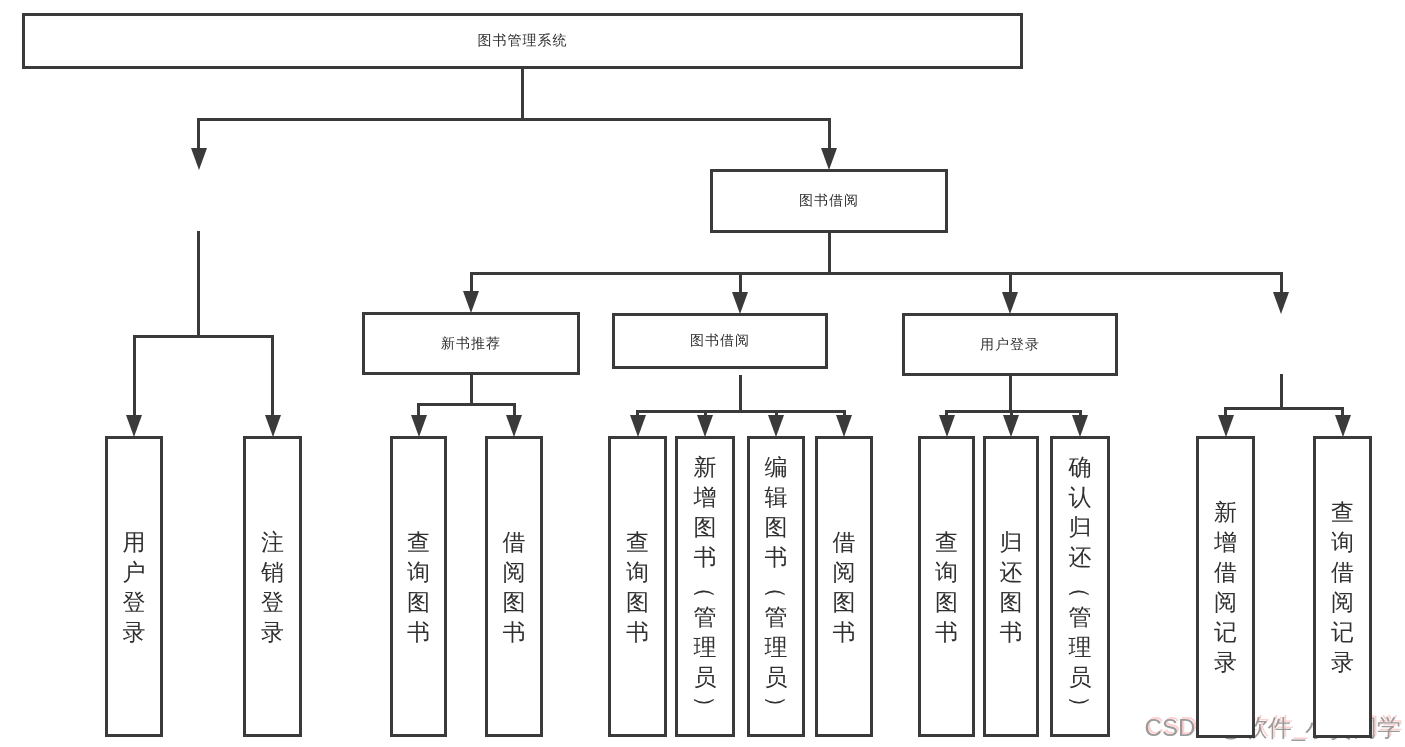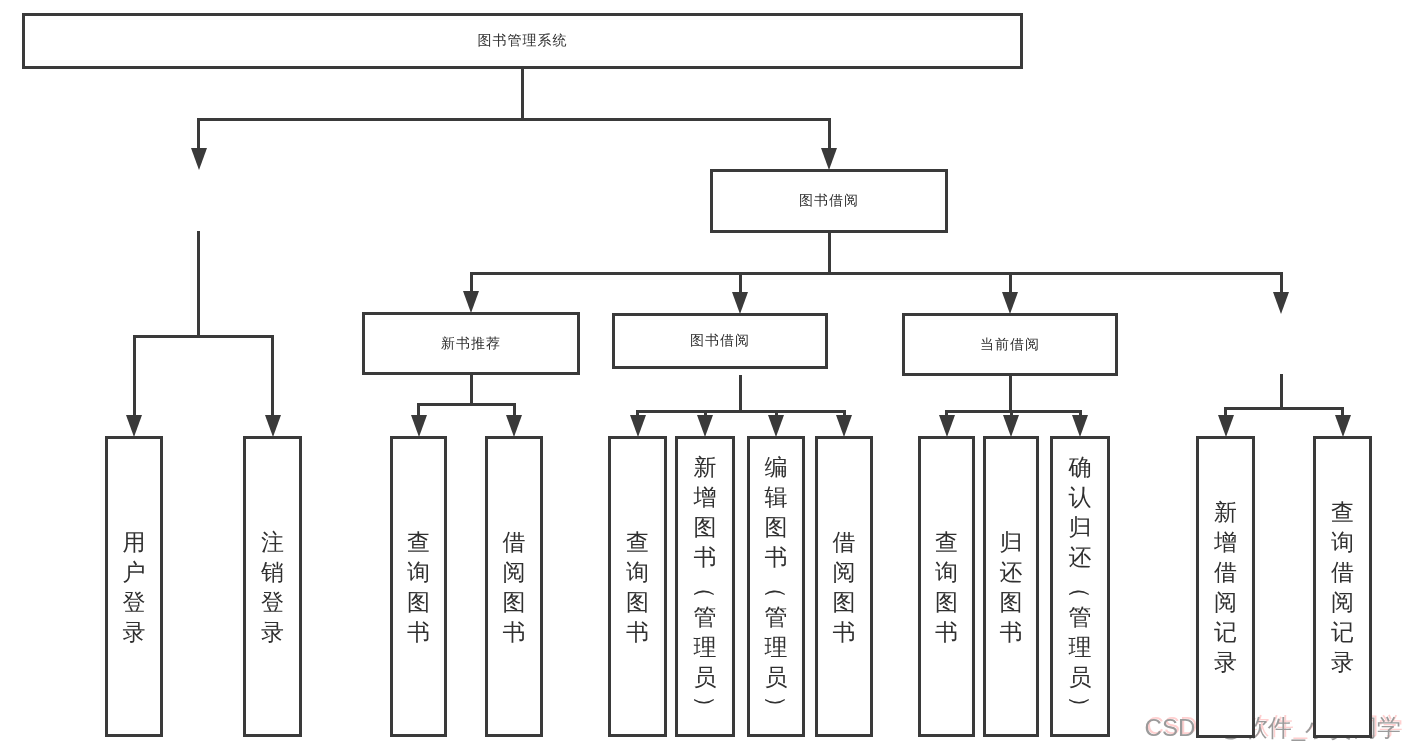--- a/index.html
+++ b/index.html
@@ -103,21 +103,21 @@
     <div class="edge" style="left: 1279.5px; top: 374px; width: 3px; height: 34px;"></div>
     <div class="edge" style="left: 1224px; top: 407px; width: 120px; height: 3px;"></div>
     <div class="edge" style="left: 1224px; top: 407px; width: 3px; height: 13px;"></div>
     <div class="arrowhead" style="left: 1217.5px; top: 415px;"></div>
     <div class="edge" style="left: 1341px; top: 407px; width: 3px; height: 13px;"></div>
     <div class="arrowhead" style="left: 1334.5px; top: 415px;"></div>
     <div class="node h" style="left: 22px; top: 13px; width: 1001px; height: 56px;">图书管理系统</div>
     <div class="node h" style="left: 710px; top: 169px; width: 238px; height: 64px;">图书借阅</div>
     <div class="node h" style="left: 362px; top: 312px; width: 218px; height: 63px;">新书推荐</div>
     <div class="node h" style="left: 612px; top: 313px; width: 216px; height: 56px;">图书借阅</div>
-    <div class="node h" style="left: 902px; top: 313px; width: 216px; height: 63px;">当前借阅</div>
+    <div class="node h" style="left: 902px; top: 313px; width: 216px; height: 63px;">用户登录</div>
     <div class="node v" style="left: 105px; top: 436px; width: 58px; height: 301px;">
       <span>用</span>
       <span>户</span>
       <span>登</span>
       <span>录</span>
     </div>
     <div class="node v" style="left: 243px; top: 436px; width: 59px; height: 301px;">
       <span>注</span>
       <span>销</span>
       <span>登</span>

